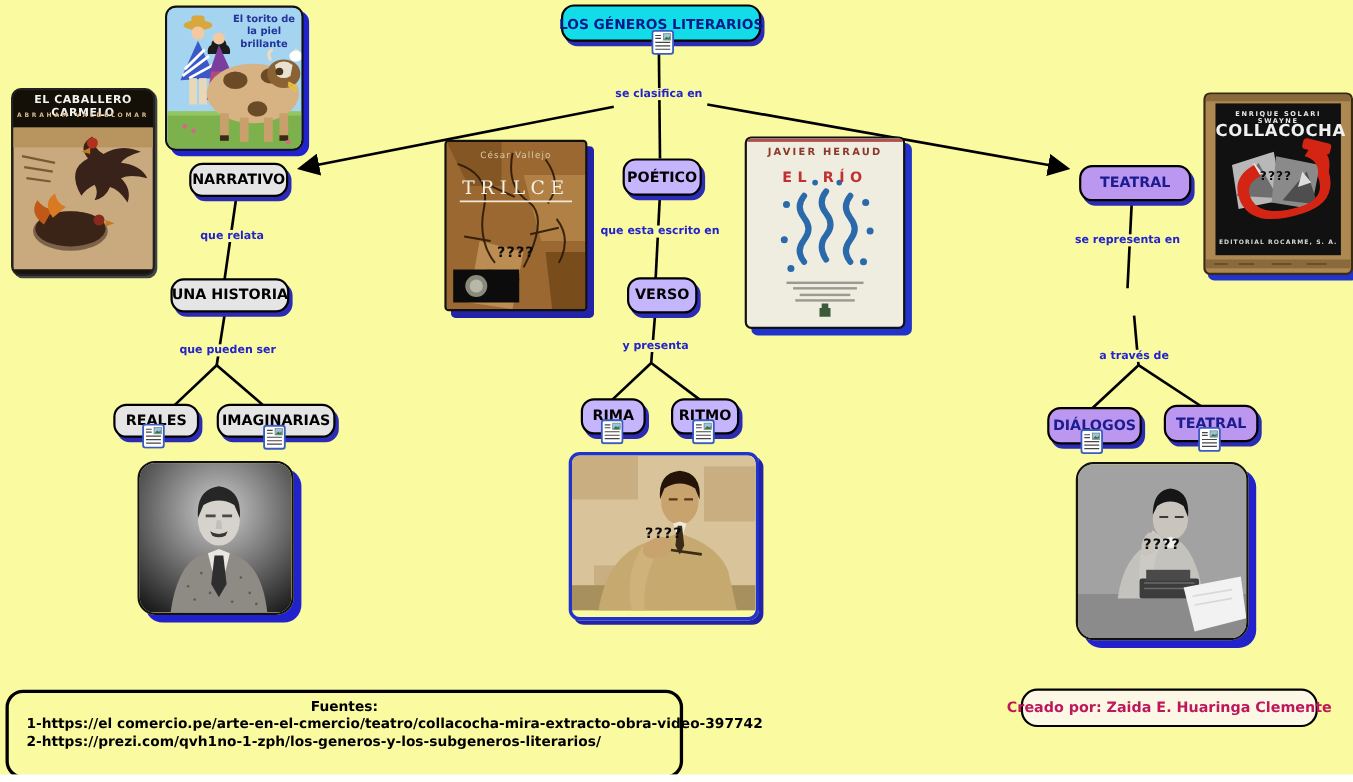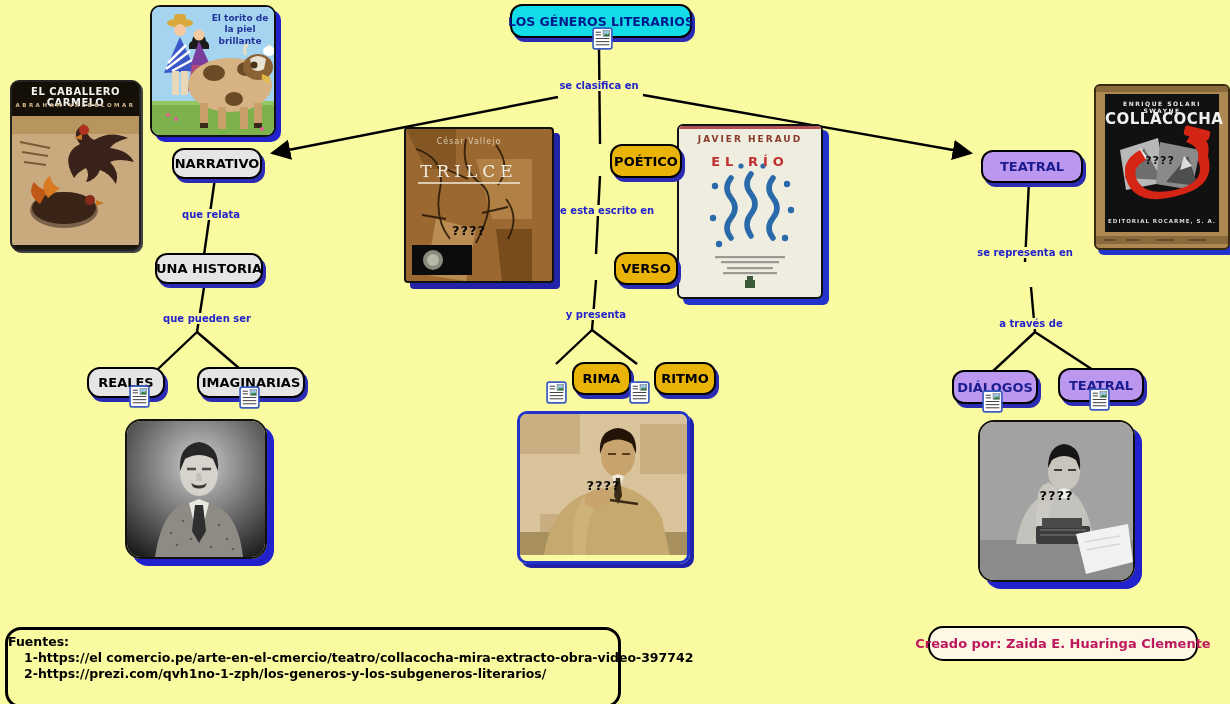--- a/index.html
+++ b/index.html
@@ -4,31 +4,31 @@
 <style>
   html,body{margin:0;padding:0;background:#fff;}
   .canvas{position:relative;width:1230px;height:711px;background:#fafaa0;overflow:hidden;
           font-family:"DejaVu Sans",sans-serif;}
   .lines{position:absolute;left:0;top:0;z-index:1;}
   .node{position:absolute;z-index:3;display:flex;align-items:center;justify-content:center;
         border:2.5px solid #000;border-radius:12px;box-shadow:3px 4px 0 #2b2bb4;
         font-weight:bold;font-size:13px;color:#000;text-align:center;white-space:nowrap;}
   .node.cyan{background:#12dce8;color:#001a8c;font-size:12.5px;}
   .node.green{background:#e5e5e5;}
-  .node.orange{background:#eab308;margin-left:44px;}
+  .node.orange{background:#c4b5fd;}
   .node.purple{background:#bb97ef;color:#1c1c8f;}
   .linklabel{position:absolute;z-index:2;transform:translateX(-50%);background:#fafaa0;
              color:#2323cc;font-weight:bold;font-size:10px;white-space:nowrap;padding:0 4px;}
   .res-icon{position:absolute;z-index:4;width:21px;height:23px;}
   .book,.photo{position:absolute;z-index:2;}
   .book svg,.photo svg{display:block;}
   .q{font-weight:bold;color:#0a0a0a;font-size:13px;letter-spacing:1px;}
   .footerbox{position:absolute;left:5px;top:627px;width:610px;height:75px;z-index:3;
              border:3px solid #000;border-radius:16px;color:#000;}
-  .footerbox .ft{font-weight:bold;font-size:12.5px;text-align:left;margin-top:4px;}
+  .footerbox .ft{font-weight:bold;font-size:12.5px;text-align:center;margin-top:4px;}
   .footerbox .fl{font-weight:bold;font-size:12.5px;margin:1px 0 0 16px;white-space:nowrap;}
   .creditbox{position:absolute;left:928px;top:626px;width:266px;height:31px;z-index:3;
              border:2.5px solid #000;border-radius:15px;background:#fdf8e6;
              display:flex;align-items:center;justify-content:center;
              font-weight:bold;font-size:13px;color:#be185d;white-space:nowrap;}
   .whitestrip{position:absolute;left:0;top:704px;width:1230px;height:7px;background:#ffffff;z-index:5;}
   .cover-text{position:absolute;text-align:center;}
 </style>
 </head>
 <body>
@@ -78,26 +78,26 @@
   <div class="node cyan" style="left:510px;top:4px;width:178px;height:30px;">LOS GÉNEROS LITERARIOS</div>
   <svg class="res-icon" style="left:592px;top:27px;" viewBox="0 0 20 22">
       <use href="#docicon"></use>
     </svg>
 
   <div class="linklabel" style="left:599px;top:80px;">se clasifica en</div>
   <div class="linklabel" style="left:211px;top:209px;">que relata</div>
   <div class="linklabel" style="left:207px;top:313px;">que pueden ser</div>
   <div class="linklabel" style="left:600px;top:205px;">que esta escrito en</div>
   <div class="linklabel" style="left:596px;top:309px;">y presenta</div>
-  <div class="linklabel" style="left:1025px;top:213px;margin-top:34px;">se representa en</div>
+  <div class="linklabel" style="left:1025px;top:213px;">se representa en</div>
   <div class="linklabel" style="left:1031px;top:318px;">a través de</div>
 
   <div class="node green" style="left:172px;top:148px;width:86px;height:27px;">NARRATIVO</div>
   <div class="node green" style="left:155px;top:253px;width:104px;height:27px;">UNA HISTORIA</div>
-  <div class="node green" style="left:87px;top:367px;width:74px;height:27px;border-radius:13px;">REALES</div>
+  <div class="node green" style="left:103px;top:367px;width:74px;height:27px;">REALES</div>
   <div class="node green" style="left:197px;top:367px;width:104px;height:27px;">IMAGINARIAS</div>
   <svg class="res-icon" style="left:129px;top:385px;" viewBox="0 0 20 22">
       <use href="#docicon"></use>
     </svg>
   <svg class="res-icon" style="left:239px;top:386px;" viewBox="0 0 20 22">
       <use href="#docicon"></use>
     </svg>
 
   <div class="node orange" style="left:566px;top:144px;width:68px;height:30px;">POÉTICO</div>
   <div class="node orange" style="left:570px;top:252px;width:60px;height:29px;">VERSO</div>
@@ -175,21 +175,21 @@
       <path d="M110 68 l8 4 M110 70 l7 6" stroke="#e8c23c" stroke-width="2"></path>
       <ellipse cx="117" cy="44" rx="6" ry="5" fill="#fff"></ellipse>
       <circle cx="16" cy="108" r="2" fill="#e06090"></circle>
         <circle cx="24" cy="112" r="2" fill="#e06090"></circle>
         <circle cx="110" cy="122" r="2" fill="#e06090"></circle>
     </svg>
     <div class="cover-text" style="left:58px;top:6px;width:60px;font-size:9px;font-weight:bold;color:#223399;line-height:1.25;">El torito de la piel brillante</div>
   </div>
 
   <div class="book" style="left:404px;top:127px;width:126px;height:152px;border:2px solid #111;border-radius:4px;
-       overflow:hidden;background:#9a6830;box-shadow:6px 6px 0 #2323a8;padding-left:20px;">
+       overflow:hidden;background:#9a6830;box-shadow:6px 6px 0 #2323a8;">
     <svg width="126" height="152" viewBox="0 0 126 152" style="position:absolute;left:0;top:0;">
       <rect width="126" height="152" fill="#9a6830"></rect>
       <path d="M0 0 h50 v40 h-30 z" fill="#7a4e20" opacity=".7"></path>
       <path d="M70 30 h56 v60 h-40 z" fill="#b98a4e" opacity=".7"></path>
       <path d="M30 90 l40 10 l-10 52 l-40-6z" fill="#c79a5e" opacity=".75"></path>
       <path d="M90 100 h36 v52 h-30z" fill="#6f4517" opacity=".8"></path>
       <g stroke="#241505" stroke-width="1.8" fill="none" opacity=".85">
         <path d="M10 20 q30 10 24 40 t10 50 M60 10 q-6 30 14 44 t-4 60 M90 16 q16 22 2 40 M20 120 q26-8 46 6 M100 70 q14 18 2 40"></path>
         <path d="M40 40 l22 10 M76 84 l26-6 M16 86 l24 4"></path>
       </g>

